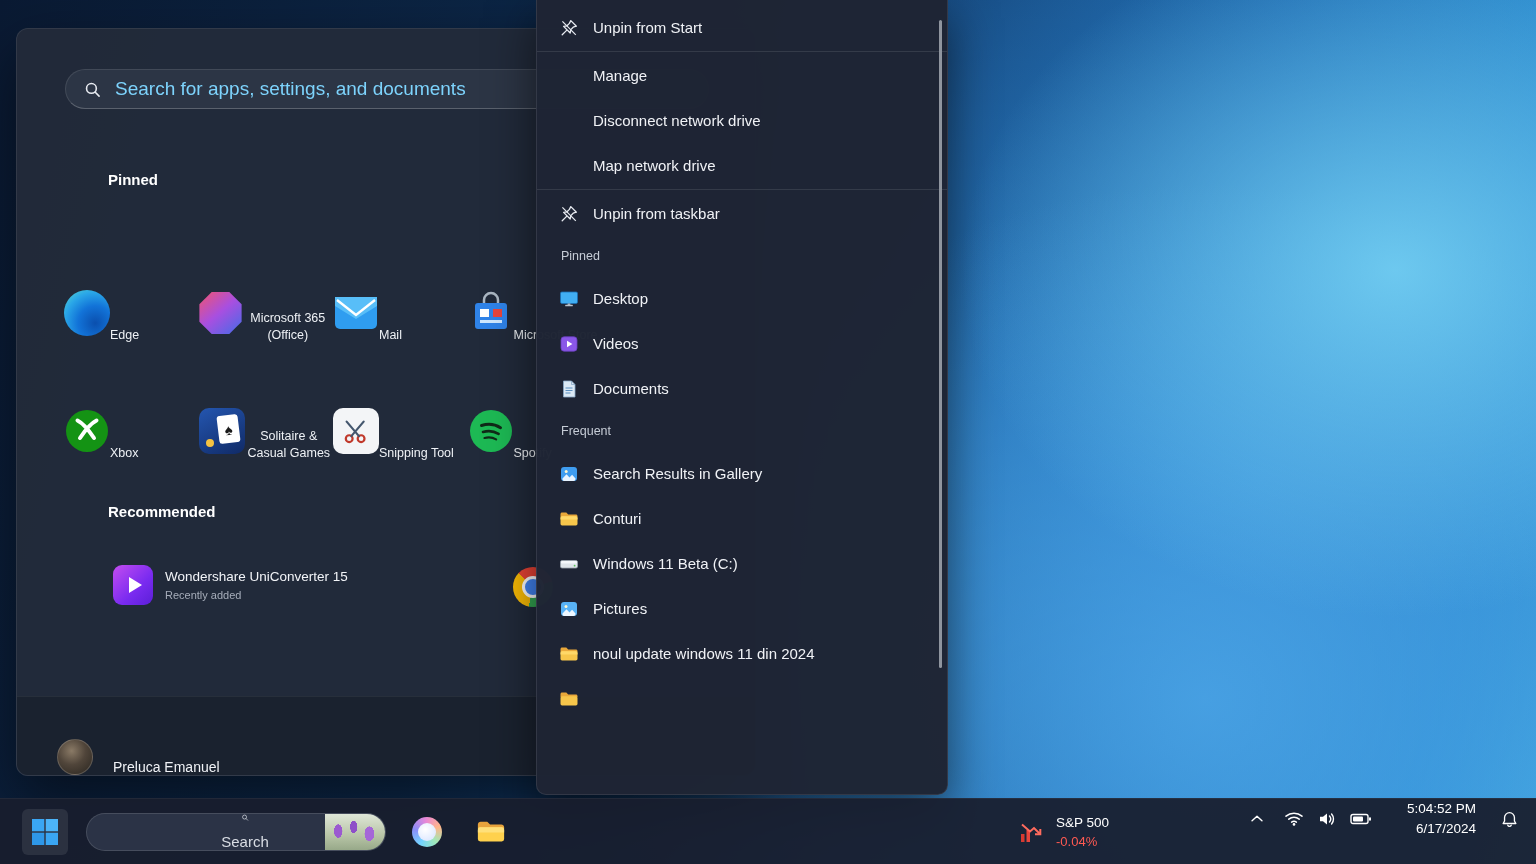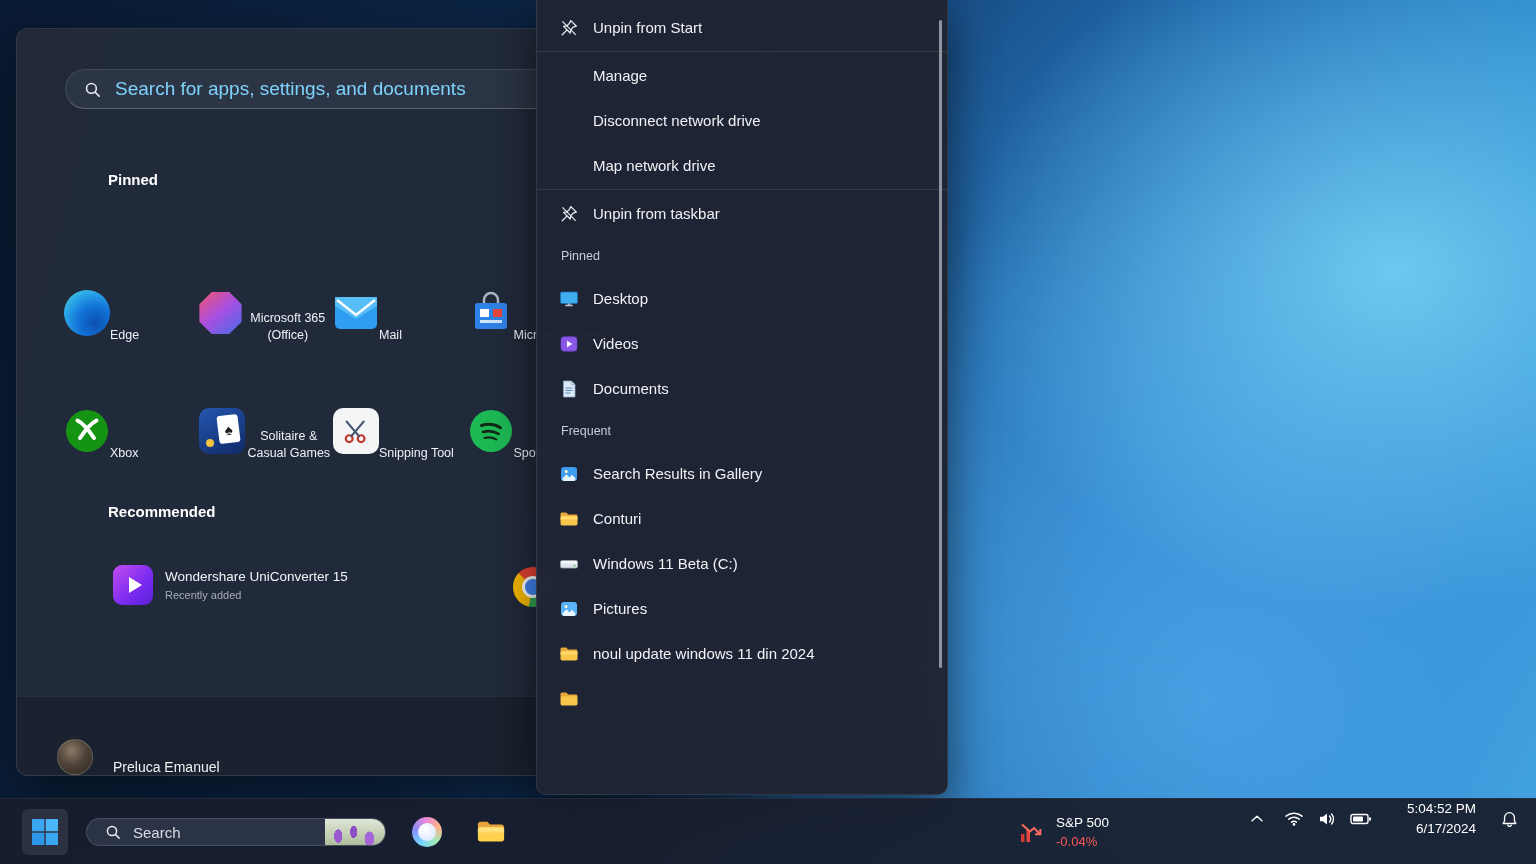--- a/index.html
+++ b/index.html
@@ -80,23 +80,23 @@
     color:#c6ccd6; font-size:12.5px; }
   .cm-scrollbar { position:absolute; right:5px; top:20px; width:3px; height:648px;
     background:#8f959f; border-radius:2px; }
 
   
   .taskbar { position:absolute; left:0; bottom:0; width:1536px; height:66px;
     background:rgba(24,30,46,.94); border-top:1px solid rgba(255,255,255,.05); z-index:30; }
   .tb-left { position:absolute; left:22px; top:0; height:66px; display:flex; align-items:center; gap:18px; }
   .start-btn { width:46px; height:46px; border:none; border-radius:6px; background:rgba(255,255,255,.09);
     display:flex; align-items:center; justify-content:center; }
-  .tb-search { width:300px; height:28px; border-radius:19px; background:#2b3346;
+  .tb-search { width:300px; height:38px; border-radius:19px; background:#2b3346;
     border:1px solid rgba(255,255,255,.13); display:flex; align-items:center; gap:12px;
-    padding-left:18px; overflow:hidden; position:relative; }
+    padding-left:18px; overflow:hidden; position:relative;flex-direction:column; }
   .tb-search span { color:#d9dde4; font-size:15px; }
   .search-thumb { position:absolute; right:0; top:0; width:60px; height:38px;
     background:
       radial-gradient(7px 11px at 22% 45%, #9b59d0 60%, transparent 62%),
       radial-gradient(6px 10px at 48% 34%, #8e4fc8 60%, transparent 62%),
       radial-gradient(8px 12px at 74% 52%, #a566d8 60%, transparent 62%),
       linear-gradient(180deg,#dfe6d8 0%,#b9c6a8 55%,#93a585 100%); }
   .tb-icon { width:46px; height:46px; border:none; background:transparent; border-radius:6px;
     display:flex; align-items:center; justify-content:center; }
   .copilot { width:30px; height:30px; border-radius:50%; position:relative;

